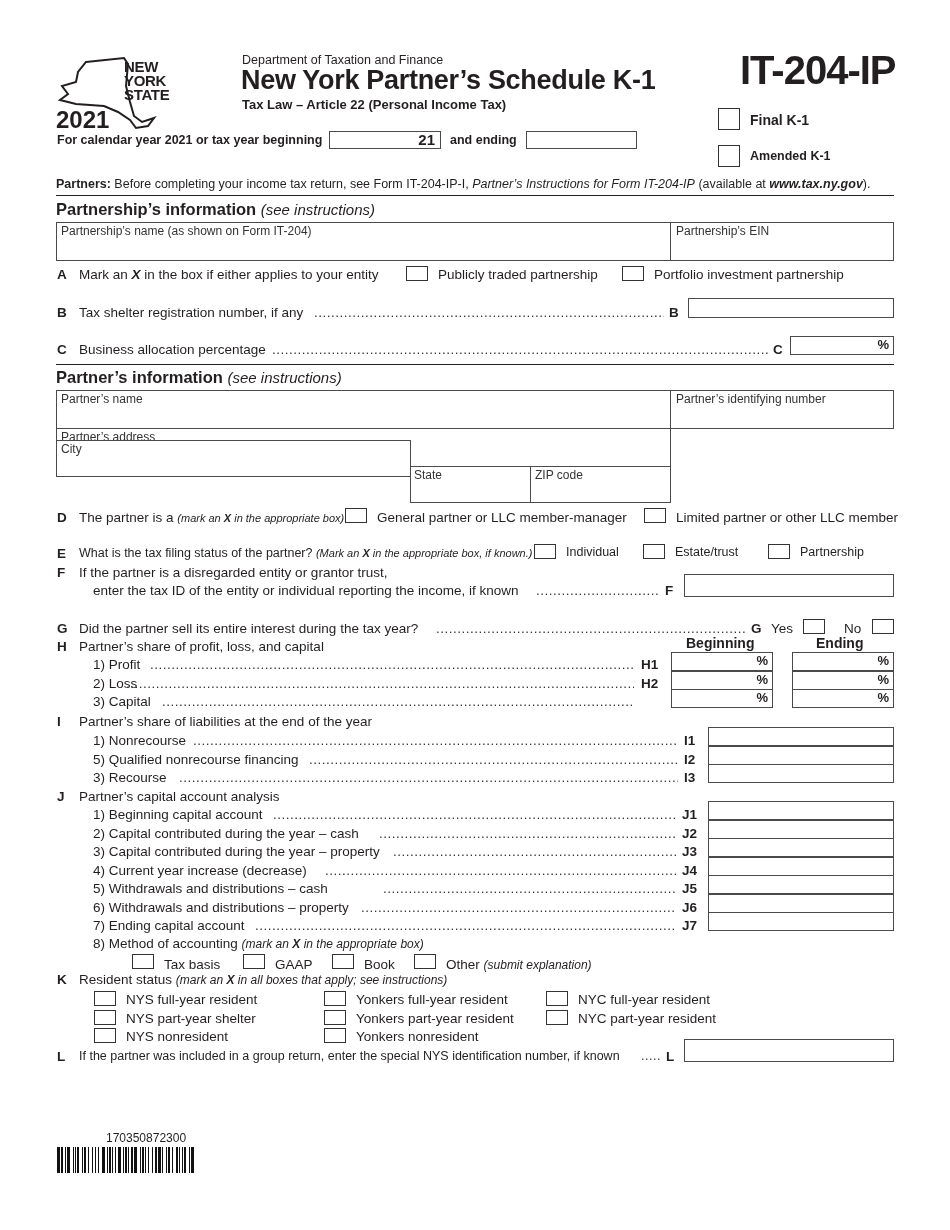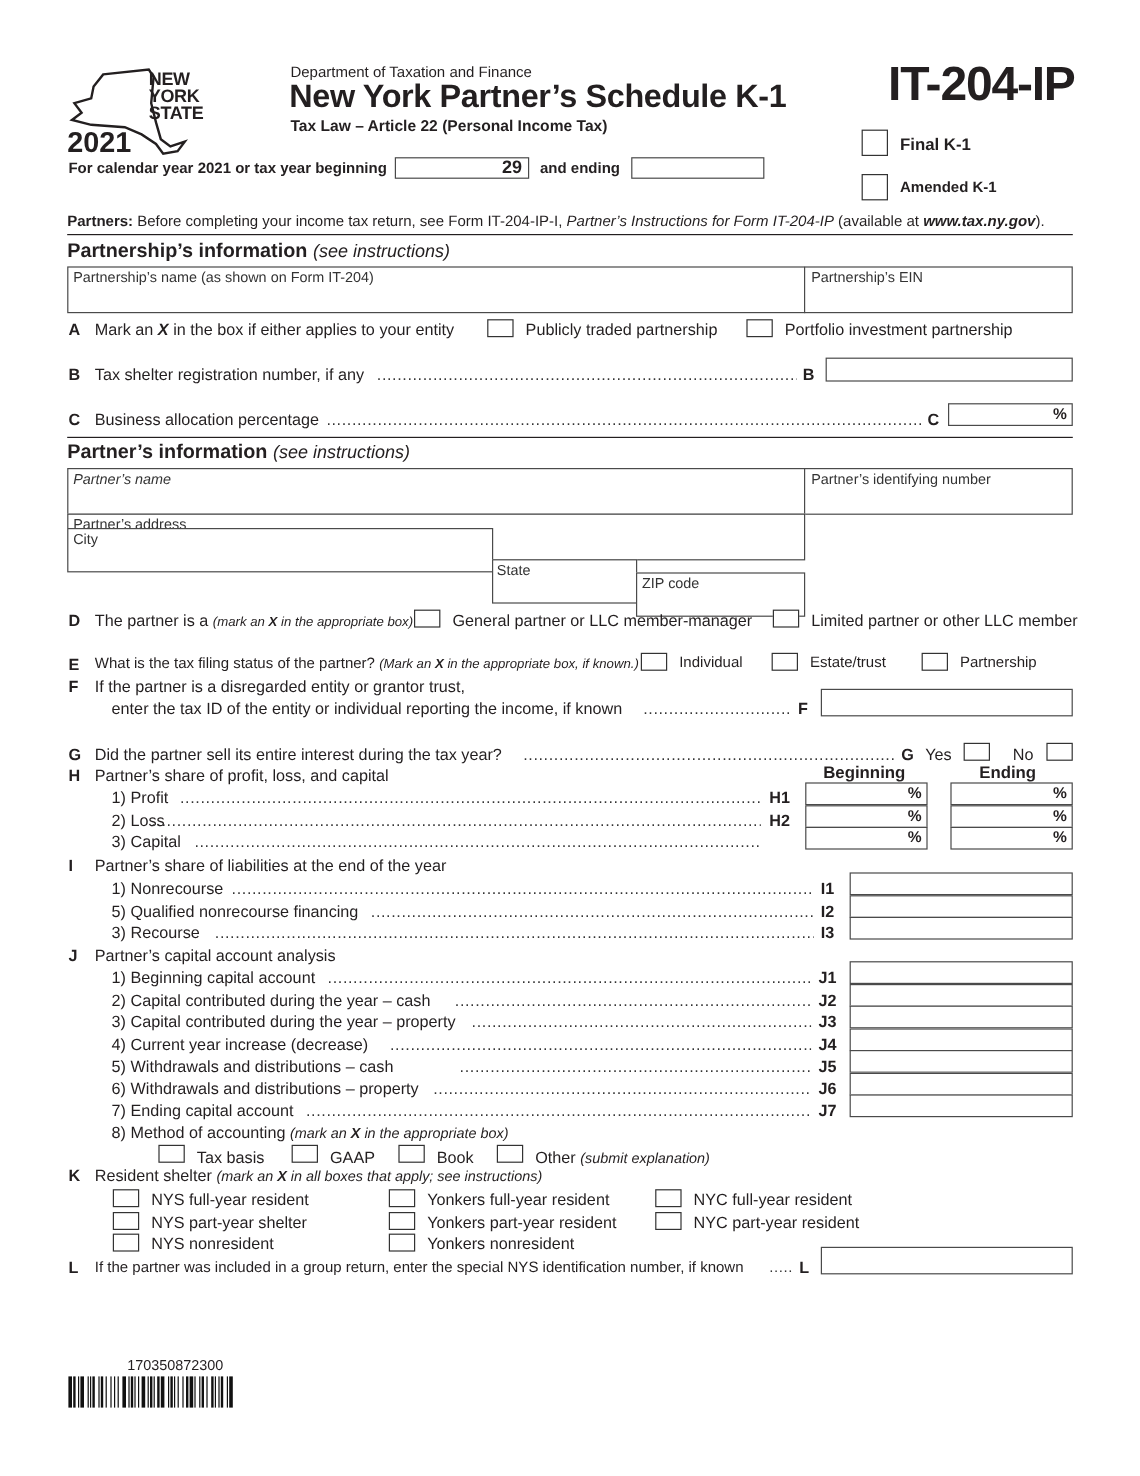--- a/index.html
+++ b/index.html
@@ -36,21 +36,21 @@
   <div class="abs" style="left:0;top:52px;font-weight:bold;font-size:24px;">2021</div>
 </div>
 
 <div class="lbl" style="left:242px;top:53px;font-size:12.5px;">Department of Taxation and Finance</div>
 <div class="lbl" style="left:241px;top:65px;font-size:27px;font-weight:bold;letter-spacing:-0.3px;">New York Partner’s Schedule K-1</div>
 <div class="lbl" style="left:242px;top:97px;font-size:13px;font-weight:bold;">Tax Law – Article 22 (Personal Income Tax)</div>
 <div class="lbl" style="left:740px;top:48px;font-size:40px;font-weight:bold;letter-spacing:-1px;">IT-204-IP</div>
 
 <div class="lbl" style="left:57px;top:133px;font-size:12.5px;font-weight:bold;">For calendar year 2021 or tax year beginning</div>
 <div class="box" style="left:329px;top:131px;width:112px;height:18px;text-align:right;padding-right:5px;font-weight:bold;font-size:15px;line-height:16px;">
-  <span>29</span>
+  <span>21</span>
 </div>
 <div class="lbl" style="left:450px;top:133px;font-size:12.5px;font-weight:bold;">and ending</div>
 <div class="box" style="left:526px;top:131px;width:111px;height:18px;">
   <span></span>
 </div>
 
 <div class="cb-lg" style="left:718px;top:108px;"></div>
 <div class="lbl" style="left:750px;top:112px;font-size:14px;font-weight:bold;">Final K-1</div>
 <div class="cb-lg" style="left:718px;top:145px;"></div>
 <div class="lbl" style="left:750px;top:149px;font-size:12.5px;font-weight:bold;">Amended K-1</div>
@@ -91,35 +91,35 @@
 <div class="linecode" style="left:773px;top:342px;">C</div>
 <div class="box" style="left:790px;top:336px;width:104px;height:19px;">
   <span class="pct">%</span>
 </div>
 <div class="rule" style="left:56px;top:364px;width:838px;"></div>
 
 <div class="lbl" style="left:56px;top:368px;font-size:16.5px;font-weight:bold;">
   <span>Partner’s information</span> <span class="ital" style="font-weight:normal;font-size:15px;">(see instructions)</span>
 </div>
 <div class="box" style="left:56px;top:390px;width:615px;height:39px;">
-  <span class="fieldlbl" style="left:4px;top:1px;font-style:italic;">Partner’s name</span>
+  <span class="fieldlbl" style="left:4px;top:1px;">Partner’s name</span>
 </div>
 <div class="box" style="left:670px;top:390px;width:224px;height:39px;">
   <span class="fieldlbl" style="left:5px;top:1px;">Partner’s identifying number</span>
 </div>
 <div class="box" style="left:56px;top:428px;width:615px;height:39px;">
   <span class="fieldlbl" style="left:4px;top:1px;">Partner’s address</span>
 </div>
 <div class="box" style="left:56px;top:440px;width:355px;height:37px;">
   <span class="fieldlbl" style="left:4px;top:1px;">City</span>
 </div>
 <div class="box" style="left:410px;top:466px;width:121px;height:37px;">
   <span class="fieldlbl" style="left:3px;top:1px;">State</span>
 </div>
-<div class="box" style="left:530px;top:466px;width:141px;height:37px;margin-top:11px;">
+<div class="box" style="left:530px;top:466px;width:141px;height:37px;">
   <span class="fieldlbl" style="left:4px;top:1px;">ZIP code</span>
 </div>
 
 <div class="letter" style="left:57px;top:510px;">D</div>
 <div class="lbl" style="left:79px;top:510px;">
   <span>The partner is a</span> <span class="small-ital"><span>(mark an </span><b>X</b><span> in the appropriate box)</span></span>
 </div>
 <div class="cb" style="left:345px;top:508px;"></div>
 <div class="lbl" style="left:377px;top:510px;">General partner or LLC member-manager</div>
 <div class="cb" style="left:644px;top:508px;"></div>
@@ -245,21 +245,21 @@
 <div class="lbl" style="left:275px;top:957px;">GAAP</div>
 <div class="cb" style="left:332px;top:954px;"></div>
 <div class="lbl" style="left:364px;top:957px;">Book</div>
 <div class="cb" style="left:414px;top:954px;"></div>
 <div class="lbl" style="left:446px;top:957px;">
   <span>Other</span> <span class="ital" style="font-size:12px;">(submit explanation)</span>
 </div>
 
 <div class="letter" style="left:57px;top:972px;">K</div>
 <div class="lbl" style="left:79px;top:972px;">
-  <span>Resident shelter</span> <span class="ital" style="font-size:12px;"><span>(mark an </span><b>X</b><span> in all boxes that apply; see instructions)</span></span>
+  <span>Resident status</span> <span class="ital" style="font-size:12px;"><span>(mark an </span><b>X</b><span> in all boxes that apply; see instructions)</span></span>
 </div>
 <div id="k-options">
     <div class="cb" style="left:94px;top:991px;"></div>
     <div class="lbl" style="left:126px;top:992px;">NYS full-year resident</div>
     <div class="cb" style="left:324px;top:991px;"></div>
     <div class="lbl" style="left:356px;top:992px;">Yonkers full-year resident</div>
     <div class="cb" style="left:546px;top:991px;"></div>
     <div class="lbl" style="left:578px;top:992px;">NYC full-year resident</div>
     <div class="cb" style="left:94px;top:1010px;"></div>
     <div class="lbl" style="left:126px;top:1011px;">NYS part-year shelter</div>

